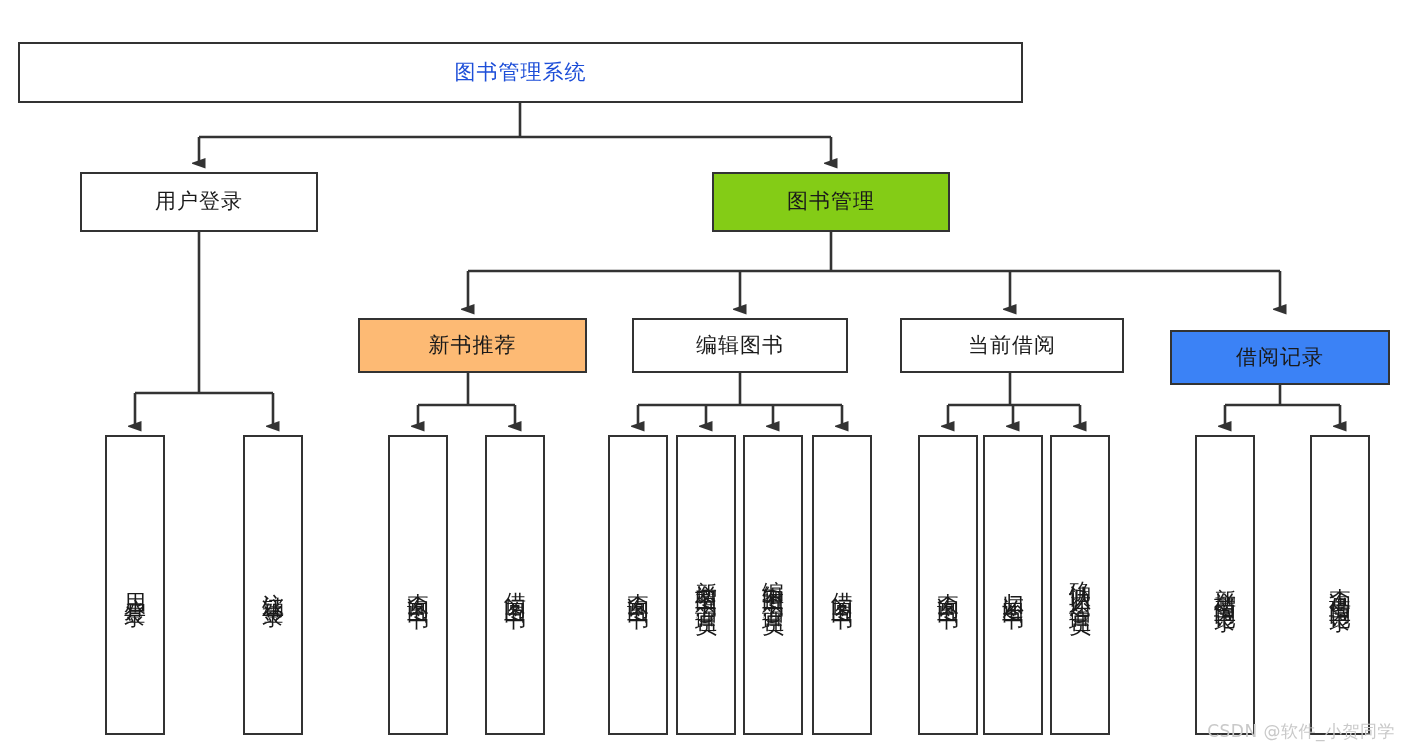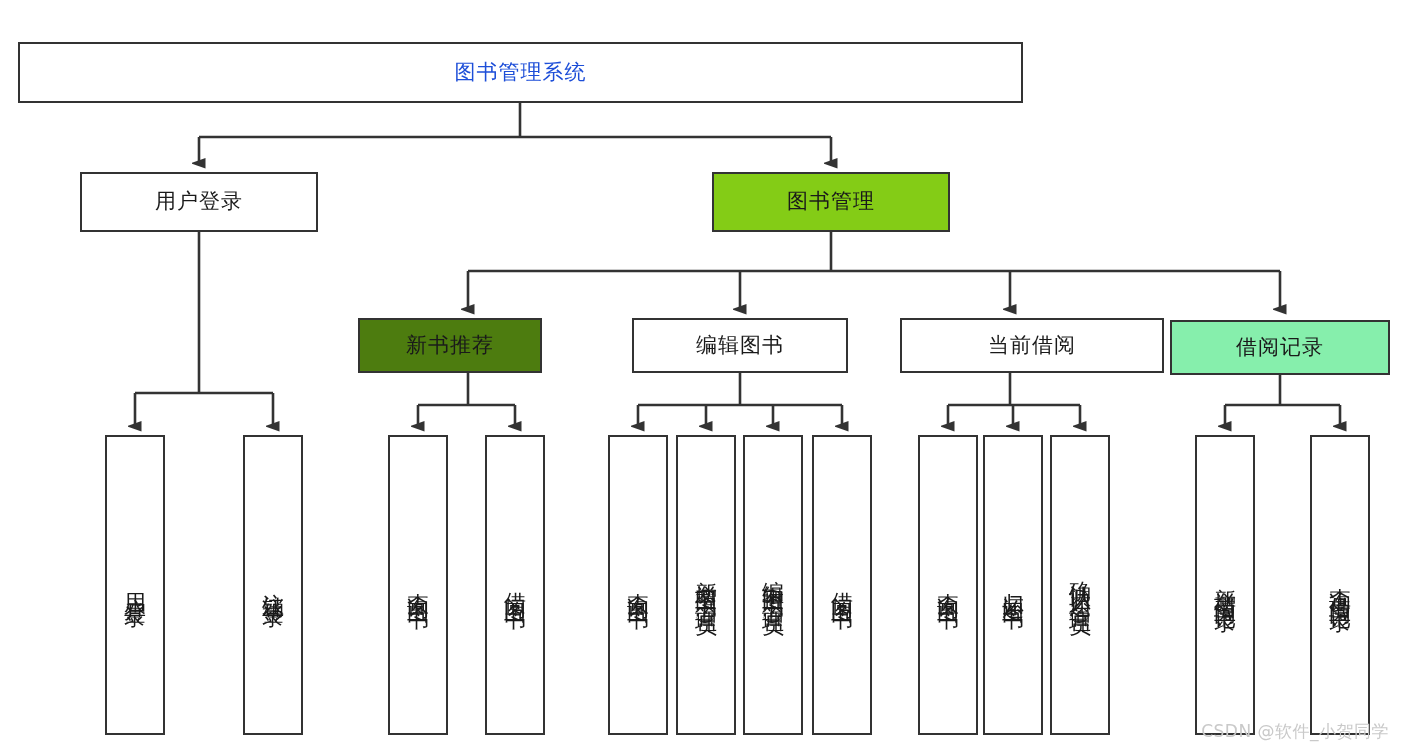--- a/index.html
+++ b/index.html
@@ -59,21 +59,21 @@
     stroke: #333333;
     stroke-width: 2.6;
     fill: none;
     stroke-linecap: butt;
   }
   .arrowhead {
     fill: #333333;
   }
   #watermark {
     position: absolute;
-    right: 16px;
+    right: 10px;
     bottom: 4px;
     font-size: 17px;
     color: #c9c9c9;
     white-space: nowrap;
     letter-spacing: 0.5px;
   }
 </style>
 </head>
 <body>
 
@@ -131,30 +131,30 @@
     <span>图书管理系统</span>
   </div>
 
   <div class="node horiz" style="left: 80px; top: 172px; width: 238px; height: 60px; border-color: rgb(51, 51, 51); background: rgb(255, 255, 255); color: rgb(26, 26, 26);">
     <span>用户登录</span>
   </div>
   <div class="node horiz" style="left: 712px; top: 172px; width: 238px; height: 60px; border-color: rgb(51, 51, 51); background: #84cc16; color: rgb(26, 26, 26);">
     <span>图书管理</span>
   </div>
 
-  <div class="node horiz" style="left: 358px; top: 318px; width: 184px; height: 55px; border-color: rgb(51, 51, 51); background: #4d7c0f; color: rgb(26, 26, 26);">
+  <div class="node horiz" style="left: 358px; top: 318px; width: 229px; height: 55px; border-color: rgb(51, 51, 51); background: #fdba74; color: rgb(26, 26, 26);">
     <span>新书推荐</span>
   </div>
   <div class="node horiz" style="left: 632px; top: 318px; width: 216px; height: 55px; border-color: rgb(51, 51, 51); background: rgb(255, 255, 255); color: rgb(26, 26, 26);">
     <span>编辑图书</span>
   </div>
-  <div class="node horiz" style="left: 900px; top: 318px; width: 264px; height: 55px; border-color: rgb(51, 51, 51); background: rgb(255, 255, 255); color: rgb(26, 26, 26);">
+  <div class="node horiz" style="left: 900px; top: 318px; width: 224px; height: 55px; border-color: rgb(51, 51, 51); background: rgb(255, 255, 255); color: rgb(26, 26, 26);">
     <span>当前借阅</span>
   </div>
-  <div class="node horiz" style="left: 1170px; top: 320px; width: 220px; height: 55px; border-color: rgb(51, 51, 51); background: #86efac; color: rgb(26, 26, 26);">
+  <div class="node horiz" style="left: 1170px; top: 330px; width: 220px; height: 55px; border-color: rgb(51, 51, 51); background: #3b82f6; color: rgb(26, 26, 26);">
     <span>借阅记录</span>
   </div>
 
   <div class="node vert" style="left: 105px; top: 435px; width: 60px; height: 300px; border-color: rgb(51, 51, 51); background: rgb(255, 255, 255); color: rgb(26, 26, 26);">
     <span class="vtext" style="font-size: 22px; letter-spacing: 5px;">用户登录</span>
   </div>
   <div class="node vert" style="left: 243px; top: 435px; width: 60px; height: 300px; border-color: rgb(51, 51, 51); background: rgb(255, 255, 255); color: rgb(26, 26, 26);">
     <span class="vtext" style="font-size: 22px; letter-spacing: 5px;">注销登录</span>
   </div>
   <div class="node vert" style="left: 388px; top: 435px; width: 60px; height: 300px; border-color: rgb(51, 51, 51); background: rgb(255, 255, 255); color: rgb(26, 26, 26);">

